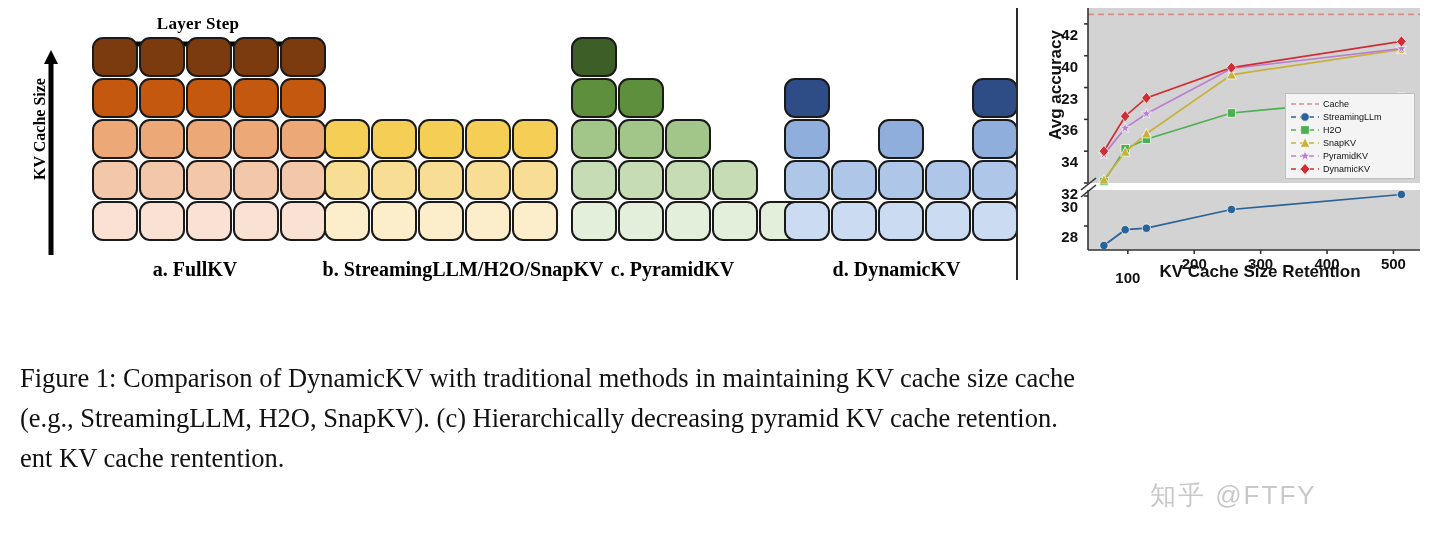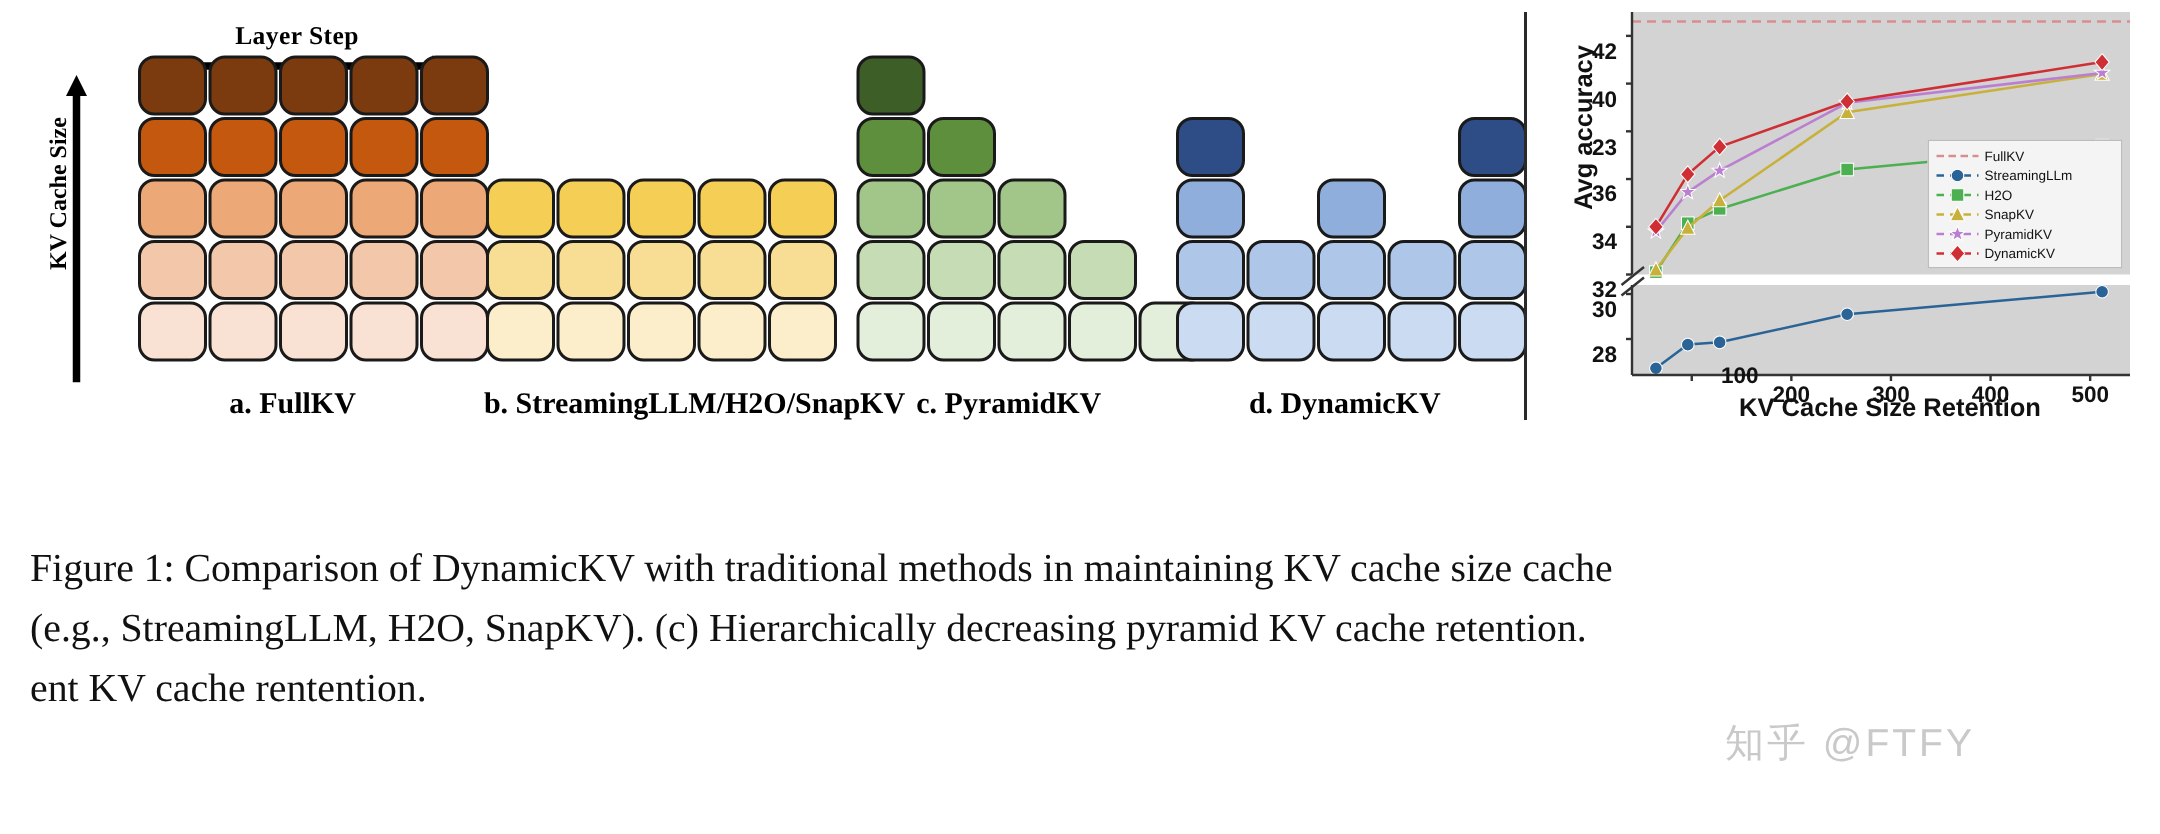--- a/index.html
+++ b/index.html
@@ -318,33 +318,33 @@
         <div class="ytick" style="left: 22px; top: 174px;">32</div>
         <div class="ytick" style="left: 22px; top: 142.182px;">34</div>
         <div class="ytick" style="left: 22px; top: 110.364px;">36</div>
         <div class="ytick" style="left: 22px; top: 78.5455px;">23</div>
         <div class="ytick" style="left: 22px; top: 46.7273px;">40</div>
         <div class="ytick" style="left: 22px; top: 14.9091px;">42</div>
         <div class="ytick" style="left: 22px; top: 217px;">28</div>
         <div class="ytick" style="left: 22px; top: 187px;">30</div>
       </div>
     <div id="xtick-layer">
-        <div class="xtick" style="left: 87.84px; top: 242px; margin-left: 32px;">100</div>
+        <div class="xtick" style="left: 87.84px; top: 269px;">100</div>
         <div class="xtick" style="left: 154.24px; top: 255px;">200</div>
         <div class="xtick" style="left: 220.64px; top: 255px;">300</div>
         <div class="xtick" style="left: 287.04px; top: 255px;">400</div>
         <div class="xtick" style="left: 353.44px; top: 255px;">500</div>
       </div>
 
     <div class="legend">
         <div class="legend-row">
           <svg class="legend-key" viewBox="0 0 30 12">
             <line x1="1" y1="6" x2="29" y2="6" stroke="#d98e8e" stroke-width="1.6" stroke-dasharray="5 3"></line>
           </svg>
-          <span class="legend-text">FullKV</span>
+          <span class="legend-text">Cache</span>
         </div>
         <div class="legend-row">
           <svg class="legend-key" viewBox="0 0 30 12">
             <line x1="1" y1="6" x2="29" y2="6" stroke="#2a6496" stroke-width="1.6" stroke-dasharray="5 4"></line>
             <circle cx="15" cy="6" r="4.2" fill="#2a6496" stroke="#ffffff" stroke-width="0.7"></circle>
           </svg>
           <span class="legend-text">StreamingLLm</span>
         </div>
         <div class="legend-row">
           <svg class="legend-key" viewBox="0 0 30 12">

